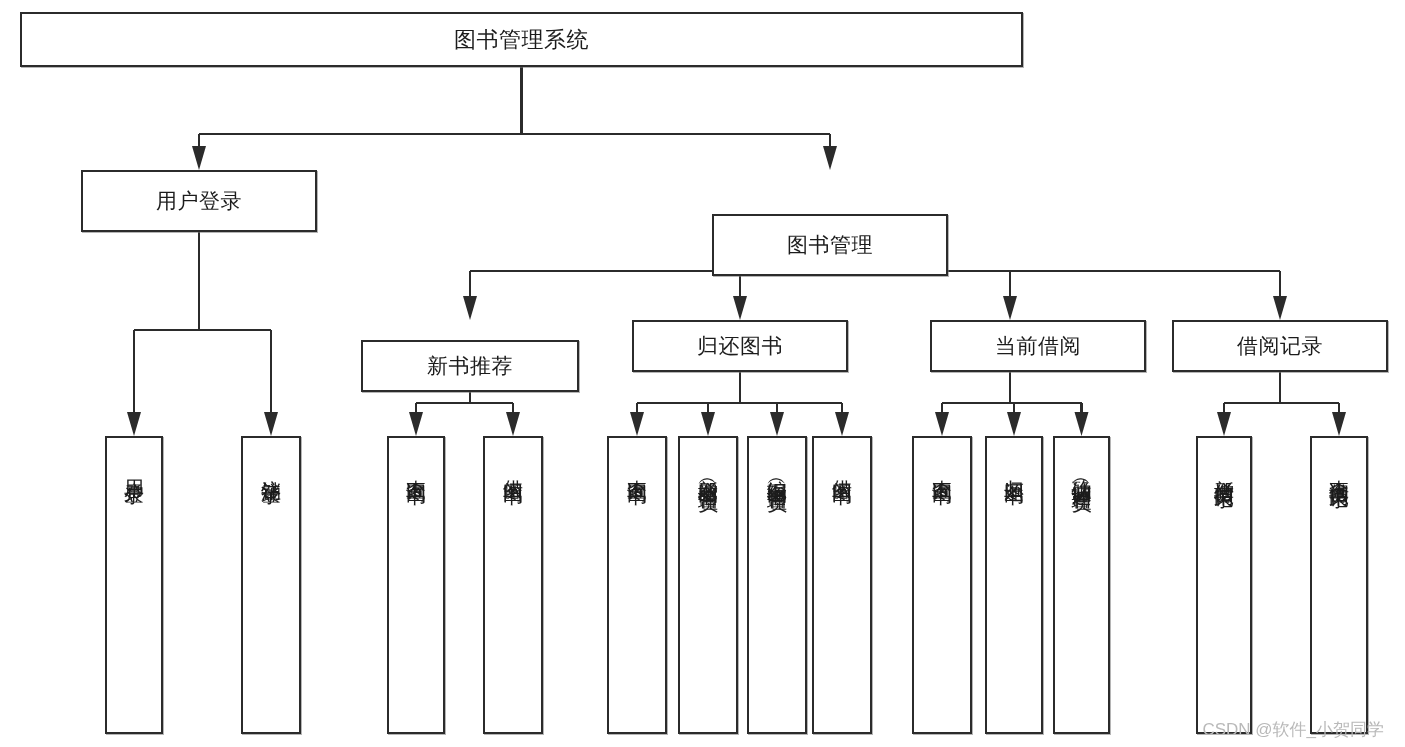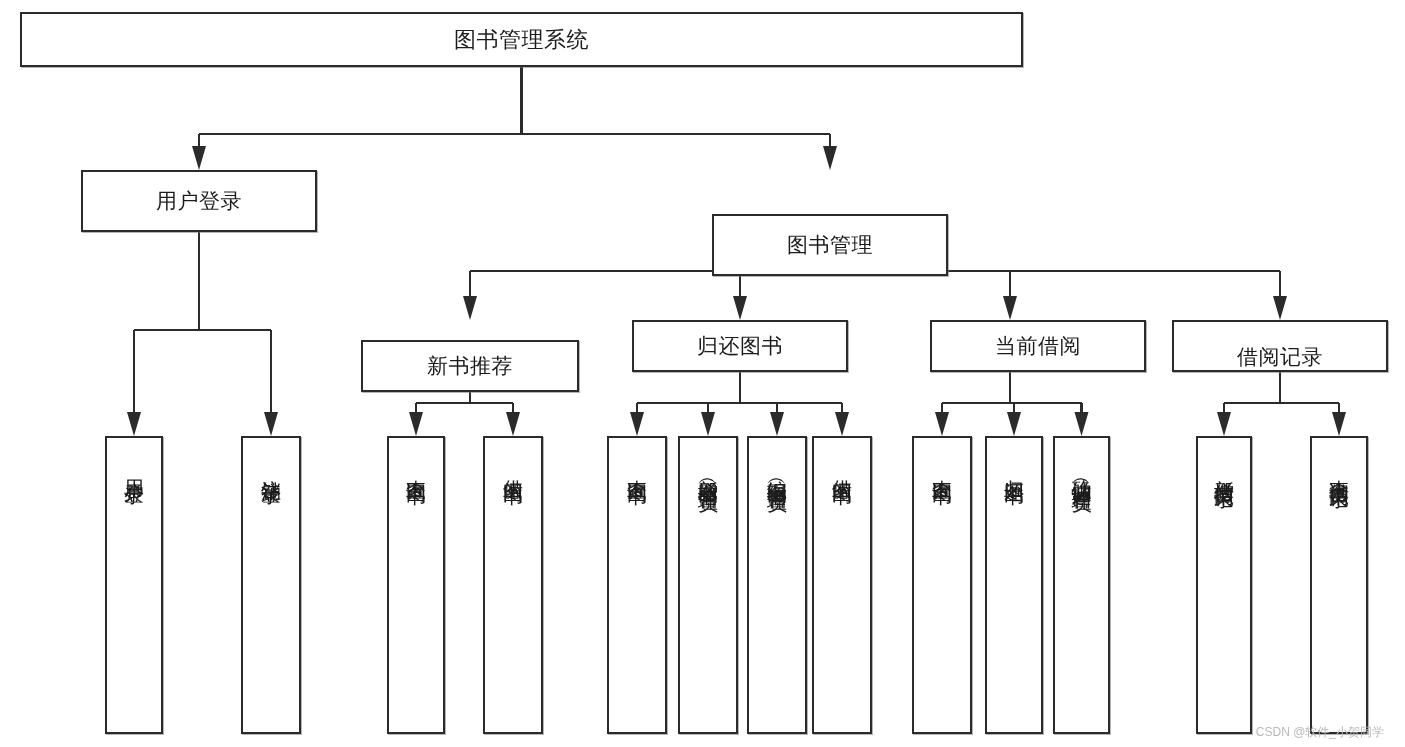--- a/index.html
+++ b/index.html
@@ -60,21 +60,21 @@
     letter-spacing: 2px;
     white-space: nowrap;
   }
   .node.vertical.tall .label {
     font-size: 20px;
   }
   #watermark {
     position: absolute;
     right: 8px;
     bottom: 6px;
-    font-size: 12px;
+    font-size: 17px;
     color: #b9b9b9;
     white-space: nowrap;
     pointer-events: none;
   }
 </style>
 </head>
 <body>
 
 <div id="canvas">
   <svg id="edges" viewBox="0 0 1405 747" xmlns="http://www.w3.org/2000/svg">
@@ -143,21 +143,21 @@
       </div>
       <div class="node horizontal" style="left: 361px; top: 340px; width: 218px; height: 52px;">
         <span class="label">新书推荐</span>
       </div>
       <div class="node horizontal" style="left: 632px; top: 320px; width: 216px; height: 52px;">
         <span class="label">归还图书</span>
       </div>
       <div class="node horizontal" style="left: 902px; top: 320px; width: 216px; height: 52px; margin-left: 28px;">
         <span class="label">当前借阅</span>
       </div>
-      <div class="node horizontal" style="left: 1172px; top: 320px; width: 216px; height: 52px; align-items: flex-end;">
+      <div class="node horizontal" style="left: 1172px; top: 320px; width: 216px; height: 52px;">
         <span class="label">借阅记录</span>
       </div>
       <div class="node vertical" style="left: 105px; top: 436px; width: 58px; height: 298px;">
         <span class="label">用户登录</span>
       </div>
       <div class="node vertical" style="left: 241px; top: 436px; width: 60px; height: 298px;">
         <span class="label">注销登录</span>
       </div>
       <div class="node vertical" style="left: 387px; top: 436px; width: 58px; height: 298px;">
         <span class="label">查询图书</span>

